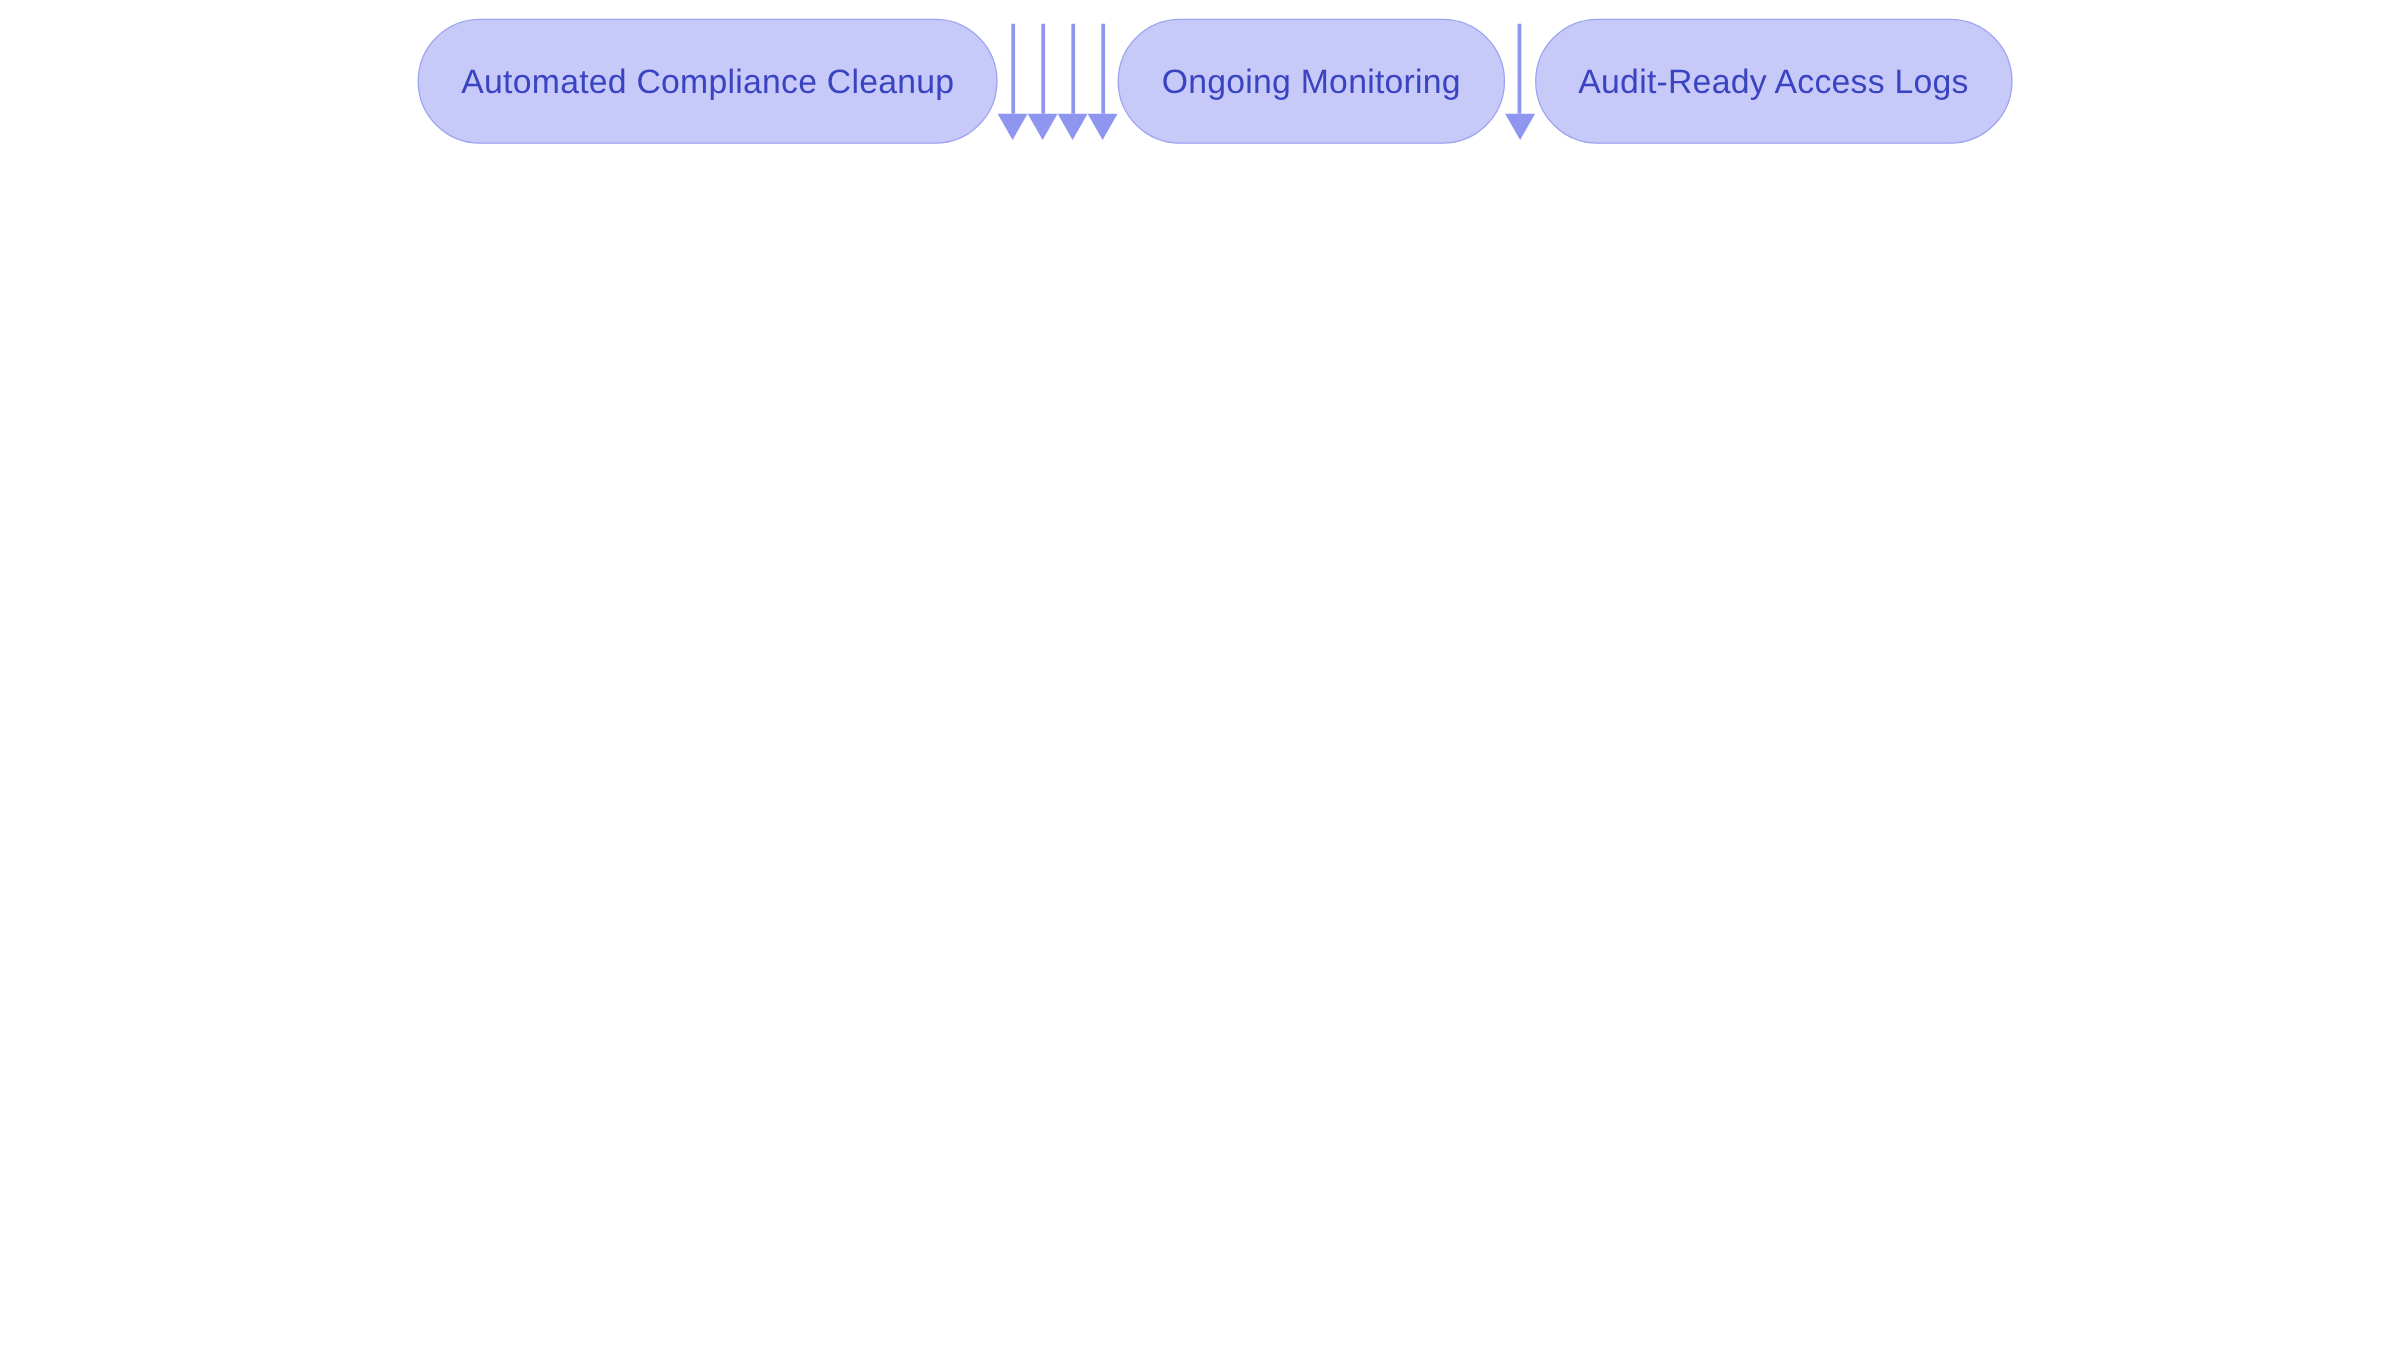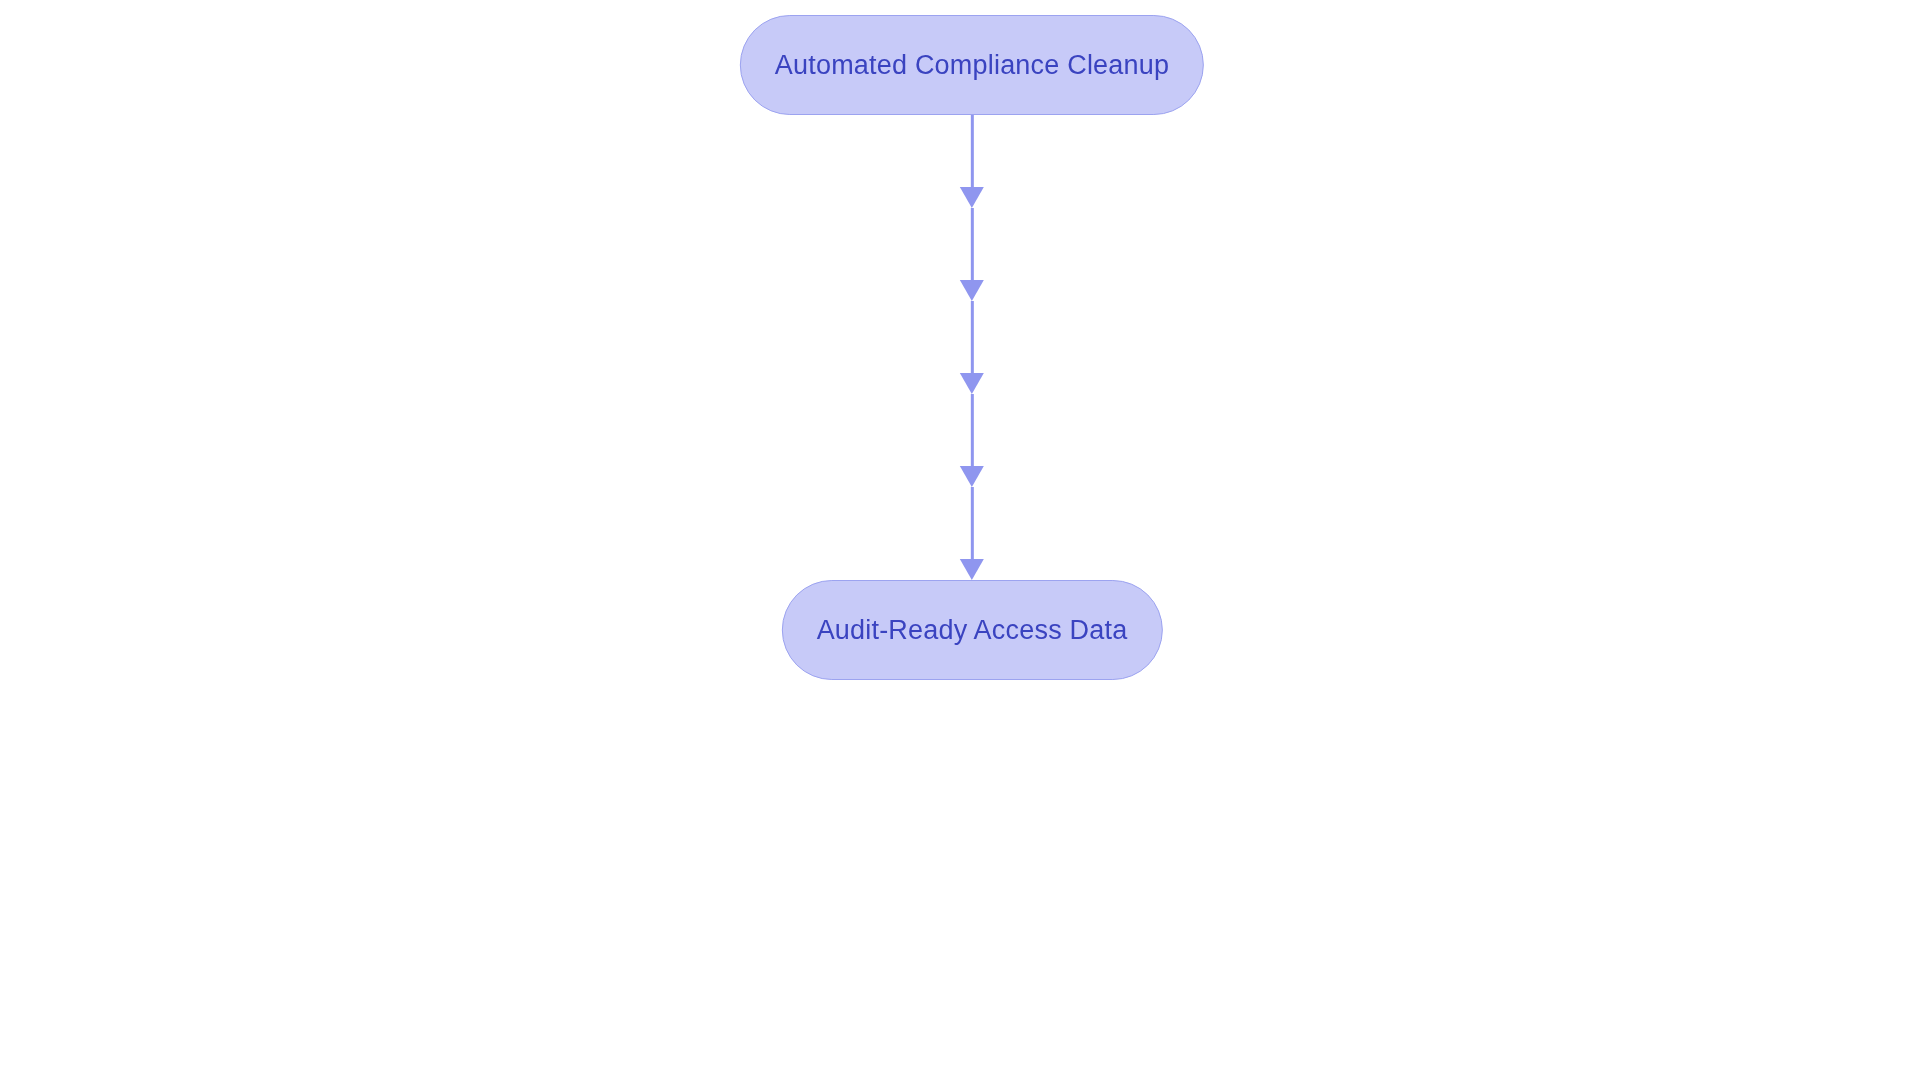--- a/index.html
+++ b/index.html
@@ -20,21 +20,21 @@
     position: relative;
     width: 1920px; height: 1083px;
     background: var(--background);
   }
   .flow {
     position: absolute;
     left: 972px;
     top: 15px;
     transform: translateX(-50%);
     display: flex;
-    flex-direction: column;
+    flex-direction: row;
     align-items: center;
   }
   .flow-node {
     height: 100px;
     padding: 0 34px;
     display: flex;
     align-items: center;
     justify-content: center;
     background: var(--node-fill);
     border: 1.5px solid var(--node-border);
@@ -91,24 +91,27 @@
       <div class="line"></div>
       <div class="arrowhead"></div>
     </div>
 
 
     <div class="connector">
       <div class="line"></div>
       <div class="arrowhead"></div>
     </div>
 
+    <div class="flow-node">
+      <span class="label">Ongoing Monitoring</span>
+    </div>
 
     <div class="connector">
       <div class="line"></div>
       <div class="arrowhead"></div>
     </div>
 
     <div class="flow-node">
-      <span class="label">Audit-Ready Access Data</span>
+      <span class="label">Audit-Ready Access Logs</span>
     </div>
 
   </div>
 </div>
 
 </body></html>

